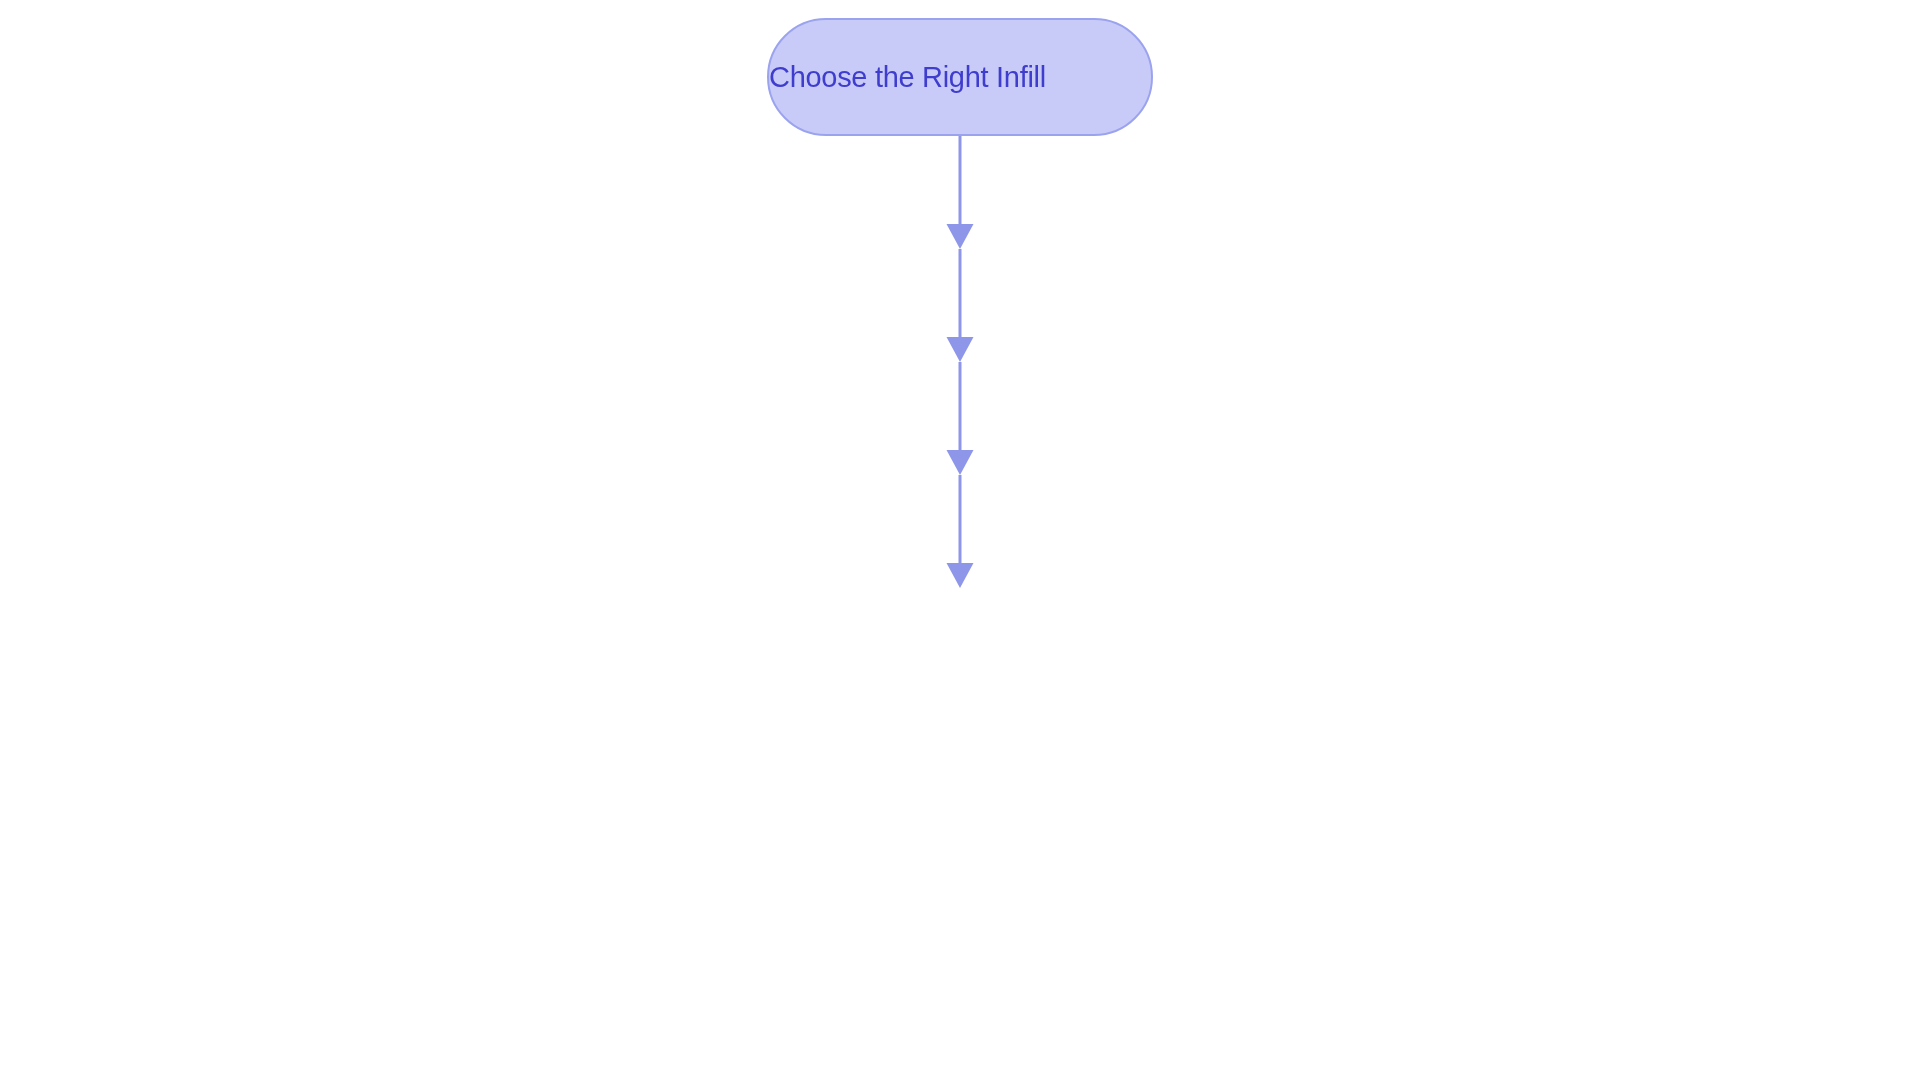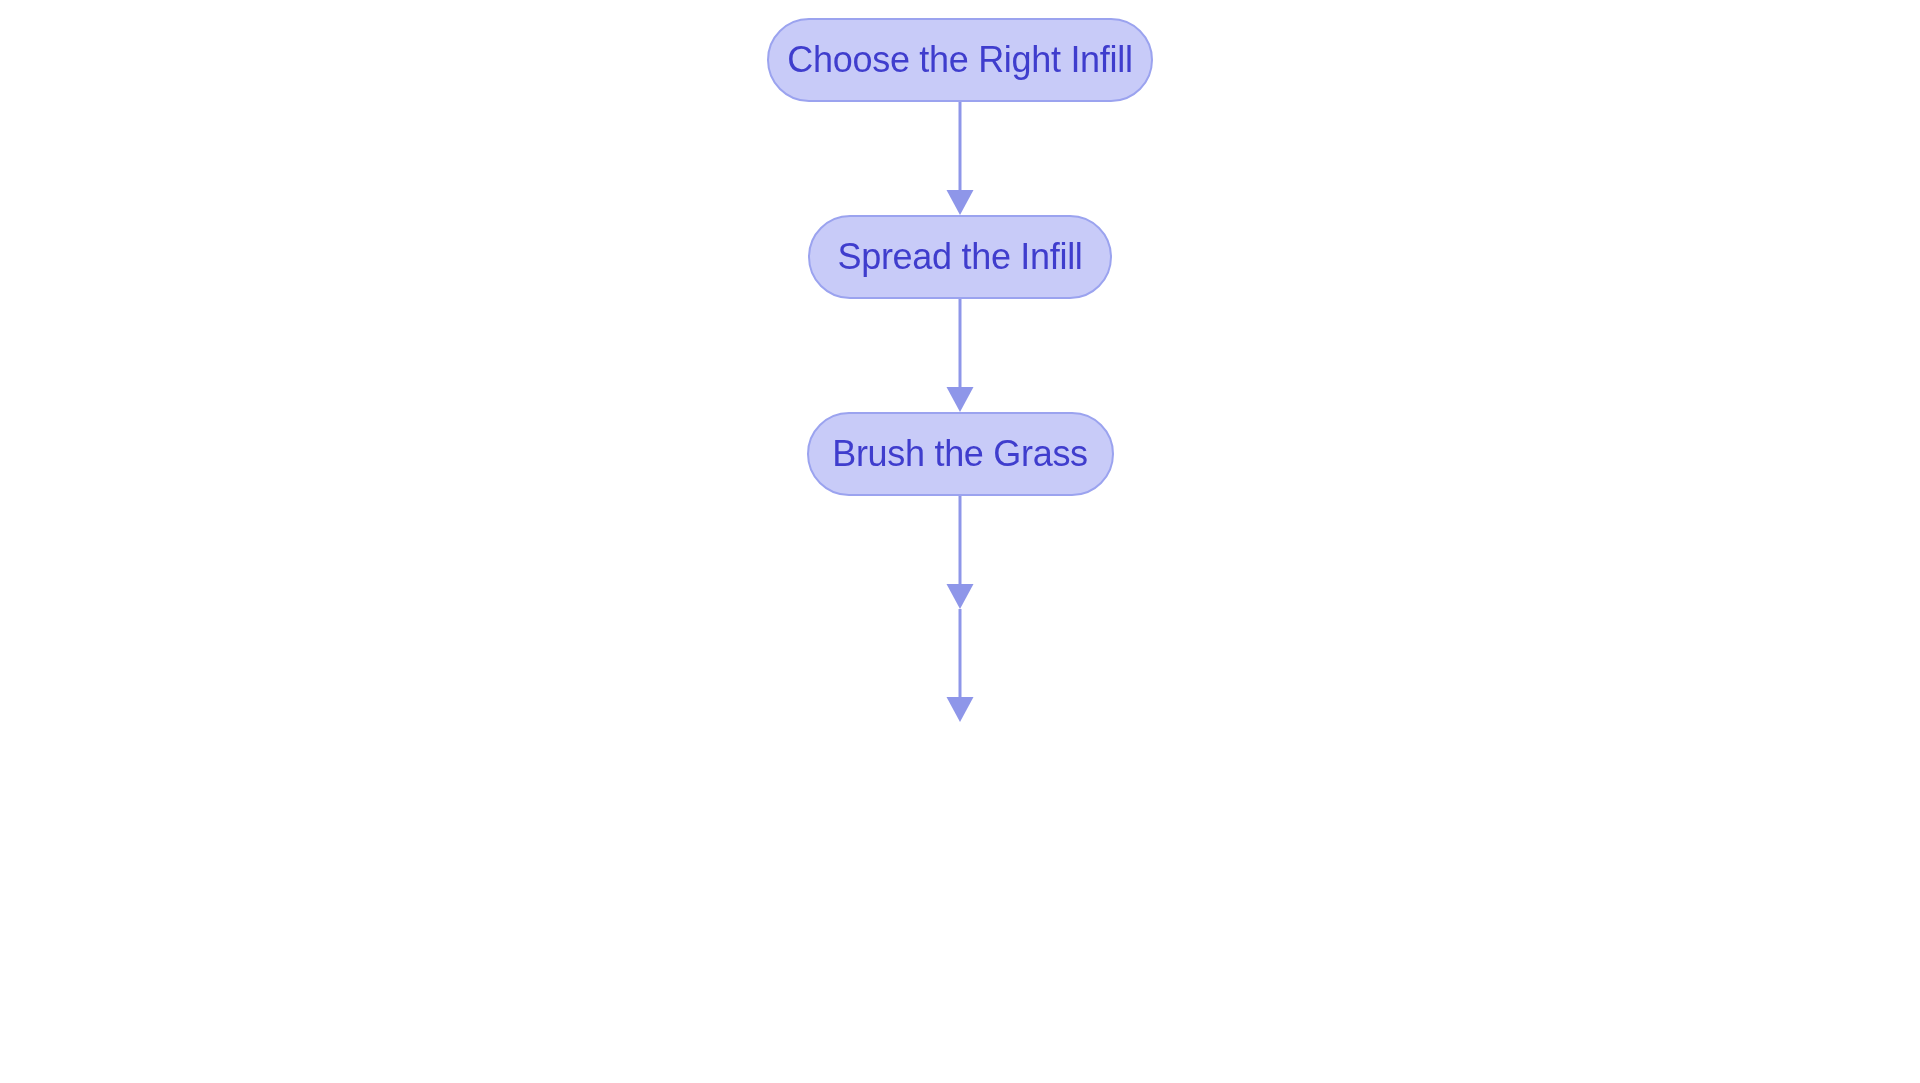--- a/index.html
+++ b/index.html
@@ -22,29 +22,29 @@
   .flow-column {
     position: absolute;
     top: 18px;
     left: 0;
     width: 100%;
     display: flex;
     flex-direction: column;
     align-items: center;
   }
   .flow-node {
-    height: 84px;
+    height: 118px;
     border-radius: 59px;
     background: var(--node-fill);
     border: 2px solid var(--node-border);
     display: flex;
     align-items: center;
-    justify-content: center;
+    justify-content: flex-start;
     color: var(--text-color);
-    font-size: 36px;
+    font-size: 29px;
     letter-spacing: -0.3px;
     white-space: nowrap;
     flex: 0 0 auto;
   }
   .node-1 { width: 386px; }
   .node-2 { width: 304px; }
   .node-3 { width: 307px; }
   .node-4 { width: 364px; }
   .node-5 { width: 234px; }
   .arrow-connector {
@@ -64,32 +64,26 @@
 
     <div class="flow-node node-1">
       <span>Choose the Right Infill</span>
     </div>
 
     <svg class="arrow-connector" viewBox="0 0 30 113" xmlns="http://www.w3.org/2000/svg">
       <line class="arrow-line" x1="15" y1="0" x2="15" y2="90"></line>
       <polygon class="arrow-head" points="1.5,88 28.5,88 15,113"></polygon>
     </svg>
 
-    <div class="flow-node node-2">
-      <span>Spread the Infill</span>
-    </div>
 
     <svg class="arrow-connector" viewBox="0 0 30 113" xmlns="http://www.w3.org/2000/svg">
       <line class="arrow-line" x1="15" y1="0" x2="15" y2="90"></line>
       <polygon class="arrow-head" points="1.5,88 28.5,88 15,113"></polygon>
     </svg>
 
-    <div class="flow-node node-3">
-      <span>Brush the Grass</span>
-    </div>
 
     <svg class="arrow-connector" viewBox="0 0 30 113" xmlns="http://www.w3.org/2000/svg">
       <line class="arrow-line" x1="15" y1="0" x2="15" y2="90"></line>
       <polygon class="arrow-head" points="1.5,88 28.5,88 15,113"></polygon>
     </svg>
 
 
     <svg class="arrow-connector" viewBox="0 0 30 113" xmlns="http://www.w3.org/2000/svg">
       <line class="arrow-line" x1="15" y1="0" x2="15" y2="90"></line>
       <polygon class="arrow-head" points="1.5,88 28.5,88 15,113"></polygon>

